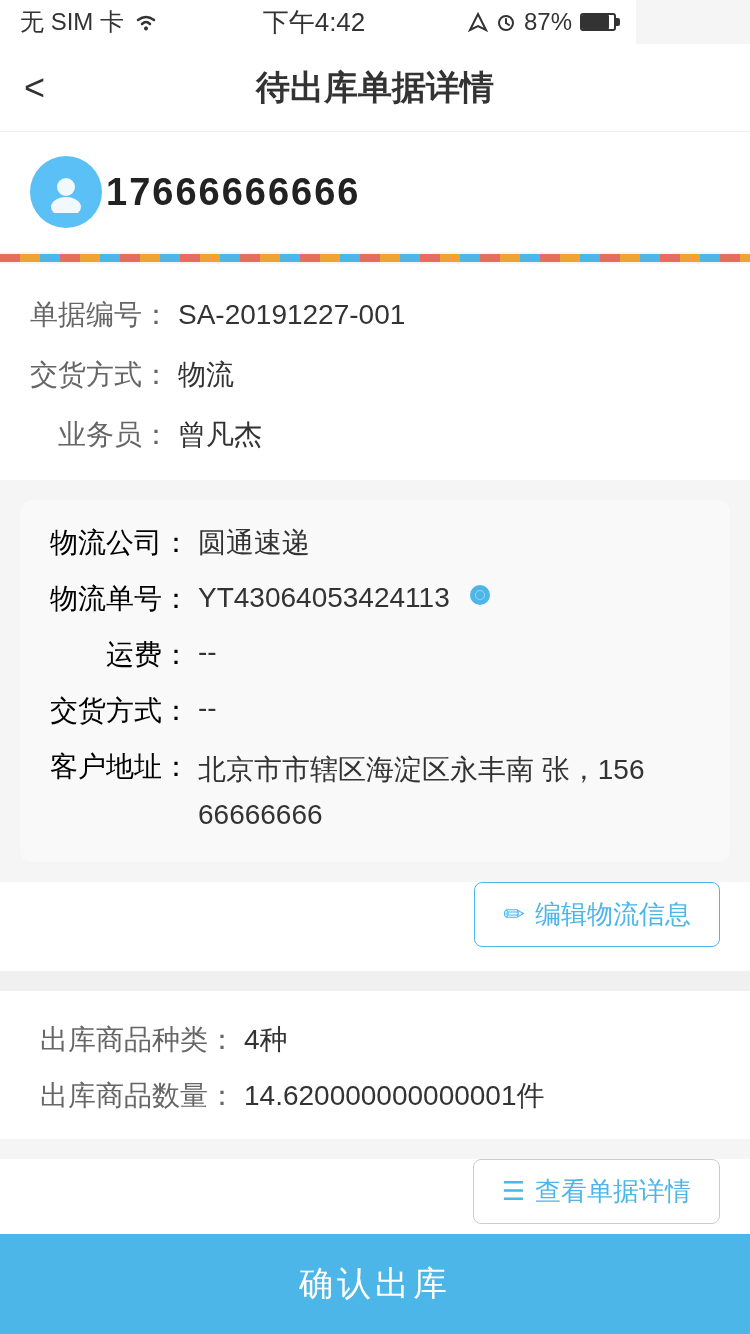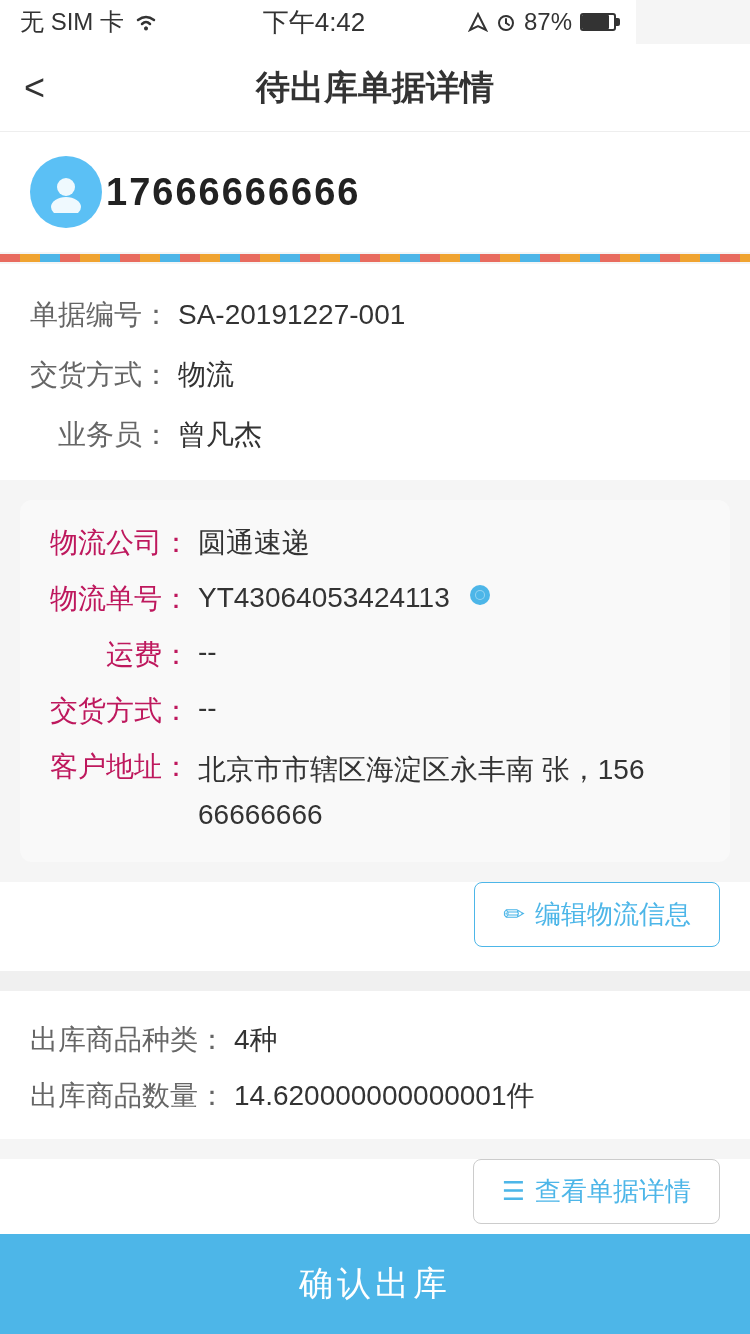--- a/index.html
+++ b/index.html
@@ -167,21 +167,21 @@
     }
     .logistics-row {
       display: flex;
       align-items: flex-start;
       margin-bottom: 18px;
     }
     .logistics-row:last-child {
       margin-bottom: 0;
     }
     .logistics-label {
-      color: #be185d;
+      color: #000000;
       font-size: 28px;
       min-width: 140px;
       text-align: right;
       flex-shrink: 0;
     }
     .logistics-value {
       color: #333;
       font-size: 28px;
       margin-left: 8px;
       flex: 1;
@@ -224,21 +224,21 @@
 
     
     .section-divider {
       height: 20px;
       background: #f0f0f0;
     }
 
     
     .goods-section {
       background: #fff;
-      padding: 30px 30px 24px 30px;
+      padding: 30px 30px 24px 40px;
       margin-bottom: 20px;
     }
     .goods-row {
       display: flex;
       align-items: center;
       margin-bottom: 18px;
     }
     .goods-row:last-child {
       margin-bottom: 0;
     }

